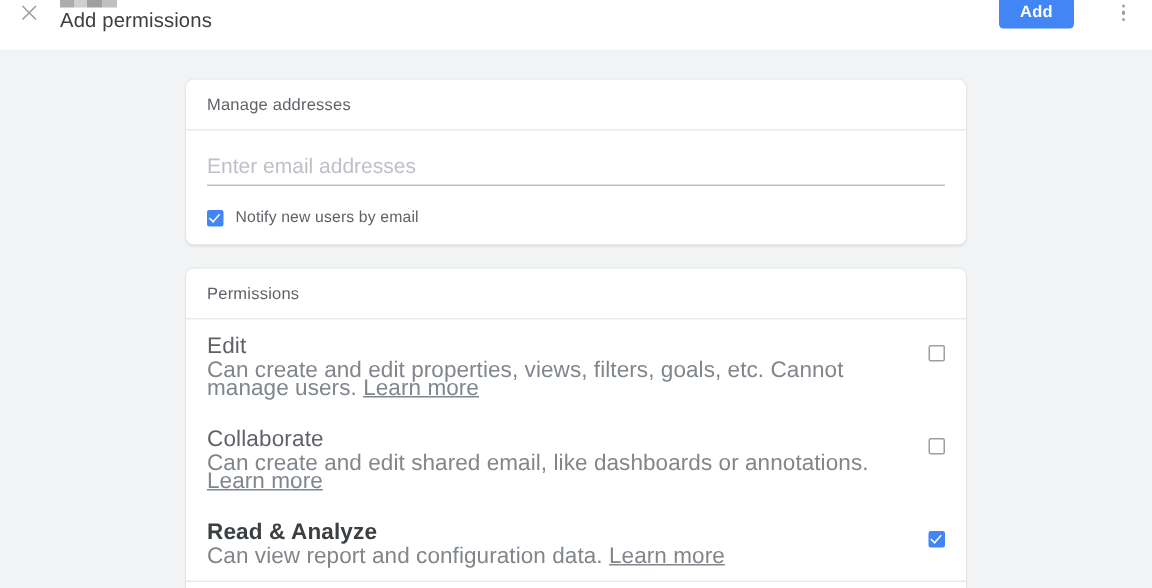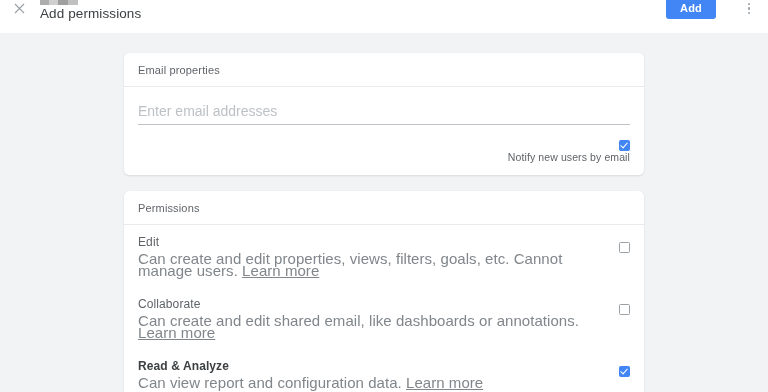--- a/index.html
+++ b/index.html
@@ -143,23 +143,22 @@
     font-family: "Liberation Sans", sans-serif;
     font-size: 14px;
     color: #3c4043;
     padding: 0 0 5px 0;
     box-sizing: border-box;
   }
   .email-input::placeholder { color: #bdc1c6; }
 
   .checkbox-row {
     display: flex;
-    align-items: flex-end;
+    align-items: center;
     margin-top: 15px;
-    flex-direction: column;
   }
   .checkbox-row .cb-label {
     font-size: 10.5px;
     color: #5f6368;
     margin-left: 8px;
     letter-spacing: .1px;
   }
 
   
   .cb {
@@ -194,21 +193,21 @@
   
   .perm-row {
     display: flex;
     align-items: flex-start;
     justify-content: space-between;
     padding: 11px 14px 10px 14px;
   }
   .perm-row.separated { border-top: 1px solid #e8eaed; }
   .perm-text { min-width: 0; }
   .perm-name {
-    font-size: 12px;
+    font-size: 15px;
     color: #5f6368;
     letter-spacing: .1px;
     line-height: 13px;
   }
   .perm-row.selected .perm-name {
     font-weight: bold;
     color: #3c4043;
   }
   .perm-desc {
     font-size: 15px;
@@ -253,21 +252,21 @@
       <i></i>
       <i></i>
     </div>
   </div>
 </div>
 
 <div class="content">
 
   <div class="card">
     <div class="card-header">
-      <span class="card-header-title">Email properties</span>
+      <span class="card-header-title">Manage addresses</span>
     </div>
     <div class="email-body">
       <input class="email-input" type="text" placeholder="Enter email addresses" style="">
       <div class="checkbox-row">
         <span class="cb checked"></span>
         <span class="cb-label">Notify new users by email</span>
       </div>
     </div>
   </div>
 

